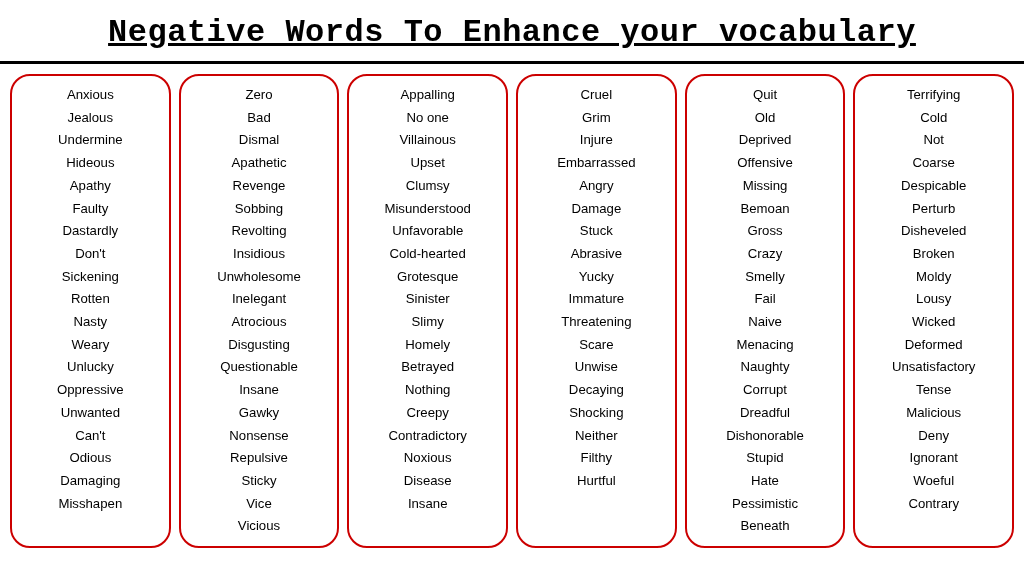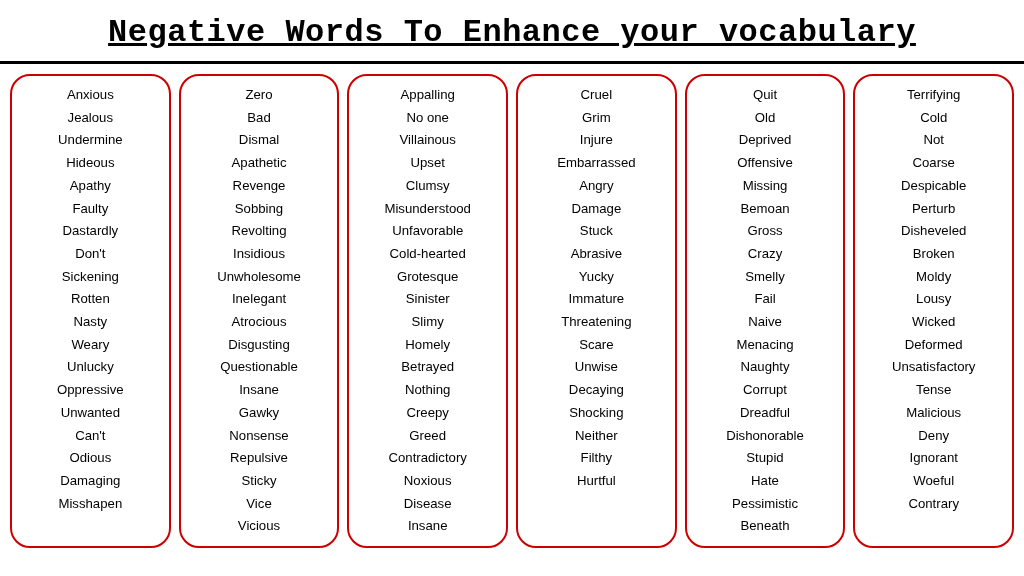--- a/index.html
+++ b/index.html
@@ -106,21 +106,20 @@
       <span class="word">Misunderstood</span>
       <span class="word">Unfavorable</span>
       <span class="word">Cold-hearted</span>
       <span class="word">Grotesque</span>
       <span class="word">Sinister</span>
       <span class="word">Slimy</span>
       <span class="word">Homely</span>
       <span class="word">Betrayed</span>
       <span class="word">Nothing</span>
       <span class="word">Creepy</span>
-      <span class="word">Greed</span>
       <span class="word">Contradictory</span>
       <span class="word">Noxious</span>
       <span class="word">Disease</span>
       <span class="word">Insane</span>
     </div>
     <div class="column">
       <span class="word">Cruel</span>
       <span class="word">Grim</span>
       <span class="word">Injure</span>
       <span class="word">Embarrassed</span>

